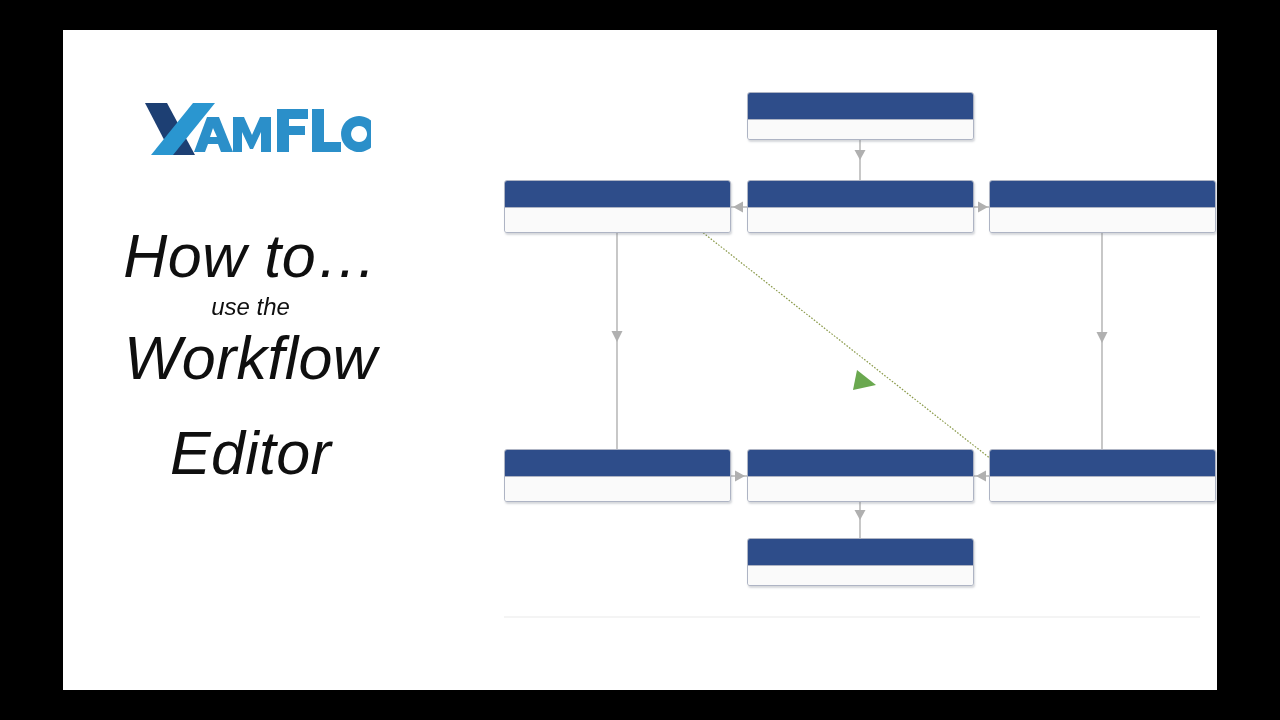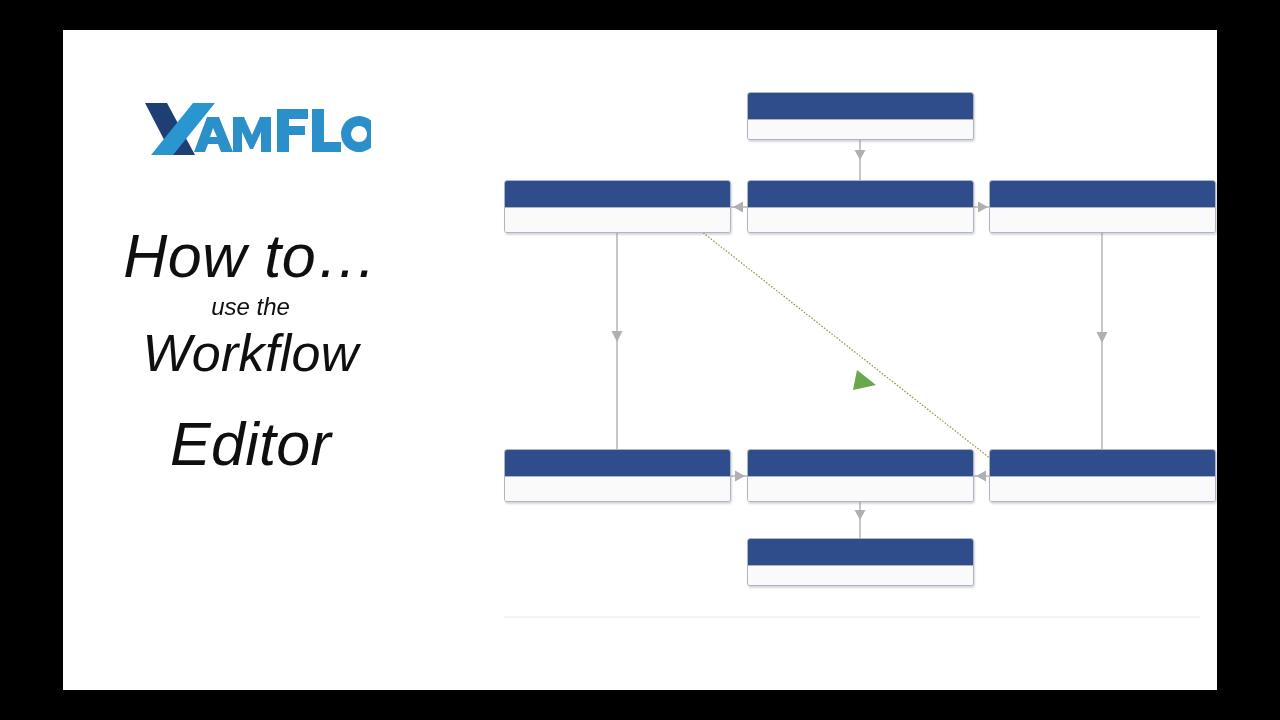--- a/index.html
+++ b/index.html
@@ -67,21 +67,21 @@
     white-space: nowrap;
   }
   .title-line-2 {
     font-size: 24px;
     line-height: 1.55;
     font-weight: 400;
     white-space: nowrap;
     text-align: center;
   }
   .title-line-3 {
-    font-size: 52px;
+    font-size: 61px;
     line-height: 1.06;
     font-weight: 400;
     letter-spacing: 0.3px;
     white-space: nowrap;
     text-align: center;
   }
   .title-line-4 {
     font-size: 61px;
     line-height: 1.18;
     font-weight: 400;

